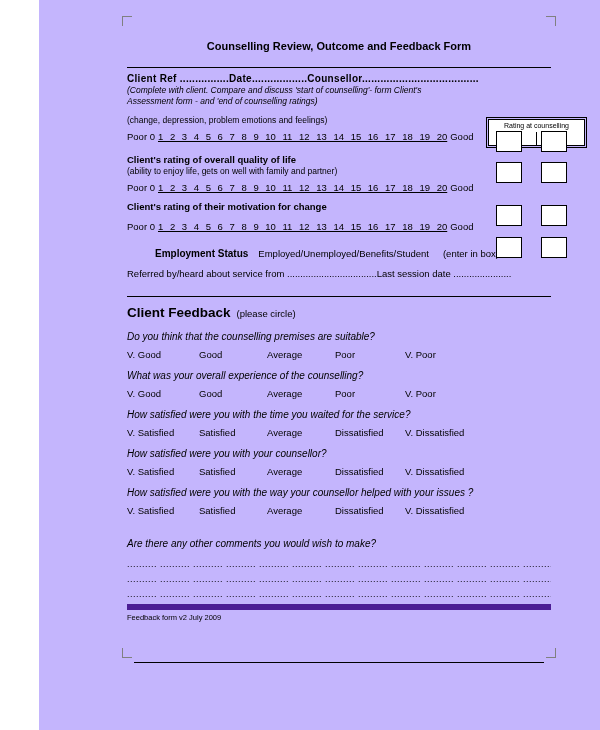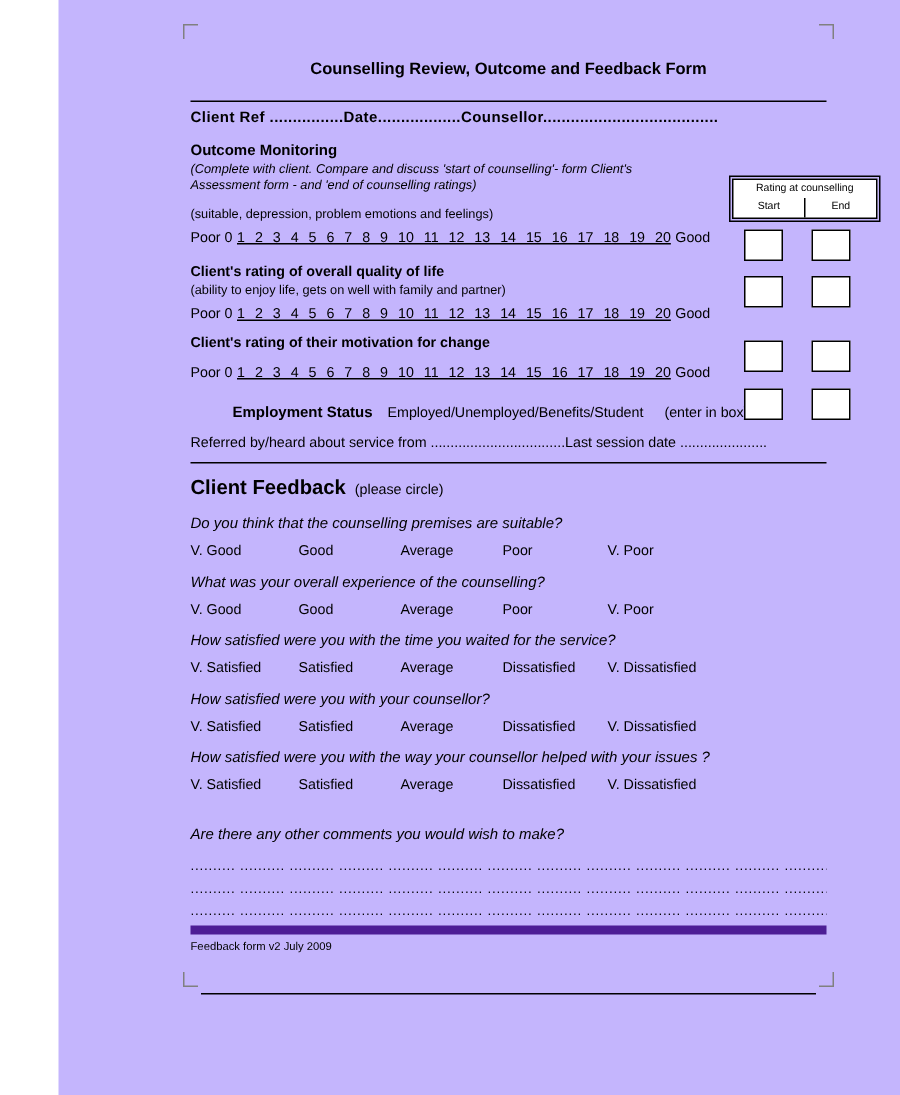--- a/index.html
+++ b/index.html
@@ -43,21 +43,21 @@
   .sb1 .abox { top:16px; }
   .sb2 .abox { top:8px; }
   .sb3 .abox { top:4px; }
 
   .emp { position:relative; margin-top:14px; font-size:9.5px; line-height:13px; white-space:nowrap;padding-left:28px; }
   .emp .abox { top:-10px; }
   .emp-label { font-weight:bold; font-size:10px; }
   .emp-opts { margin-left:10px; }
   .emp-note { margin-left:14px; }
 
-  .referred { margin-top:8px; padding-bottom:6px; border-bottom:1px solid #000;
+  .referred { margin-top:8px; padding-bottom:16px; border-bottom:1px solid #000;
               font-size:9.5px; line-height:12px; white-space:nowrap; overflow:hidden; }
 
   .fb-heading { margin-top:8px; font-size:13.5px; font-weight:bold; line-height:16px; }
   .fb-note { font-size:9.5px; font-weight:normal; margin-left:6px; }
 
   .question { margin-top:8px; font-size:10px; font-style:italic; line-height:13px; }
   .comments-q { margin-top:20px; }
   .opts { margin-top:6px; display:grid; grid-template-columns:72px 68px 68px 70px 1fr;
           font-size:9.5px; line-height:12px; }
 
@@ -93,25 +93,24 @@
       <div class="rb-col">End</div>
     </div>
   </div>
 
   <div class="content">
 
     <div class="title">Counselling Review, Outcome and Feedback Form</div>
 
     <div class="client-row">Client Ref ................Date..................Counsellor......................................</div>
 
-    <div class="om-heading">Outcome Monitoring</div>
     <div class="om-note">(Complete with client.  Compare and discuss 'start of counselling'- form Client's Assessment form -  and 'end of counselling ratings)</div>
 
     <div class="scale-block sb1">
-      <div class="scale-sub">(suitable, depression, problem emotions and feelings)</div>
+      <div class="scale-sub">(change, depression, problem emotions and feelings)</div>
       <div class="scale-row">
         <span>Poor 0</span><span class="nums">1 2 3 4 5 6 7 8 9 10 11 12 13 14 15 16 17 18 19 20</span><span>Good</span>
       </div>
       <span class="abox b1"></span>
       <span class="abox b2"></span>
     </div>
 
     <div class="scale-block sb2">
       <div class="scale-heading">Client's rating of overall quality of life</div>
       <div class="scale-sub">(ability to enjoy life, gets on well with family and partner)</div>

